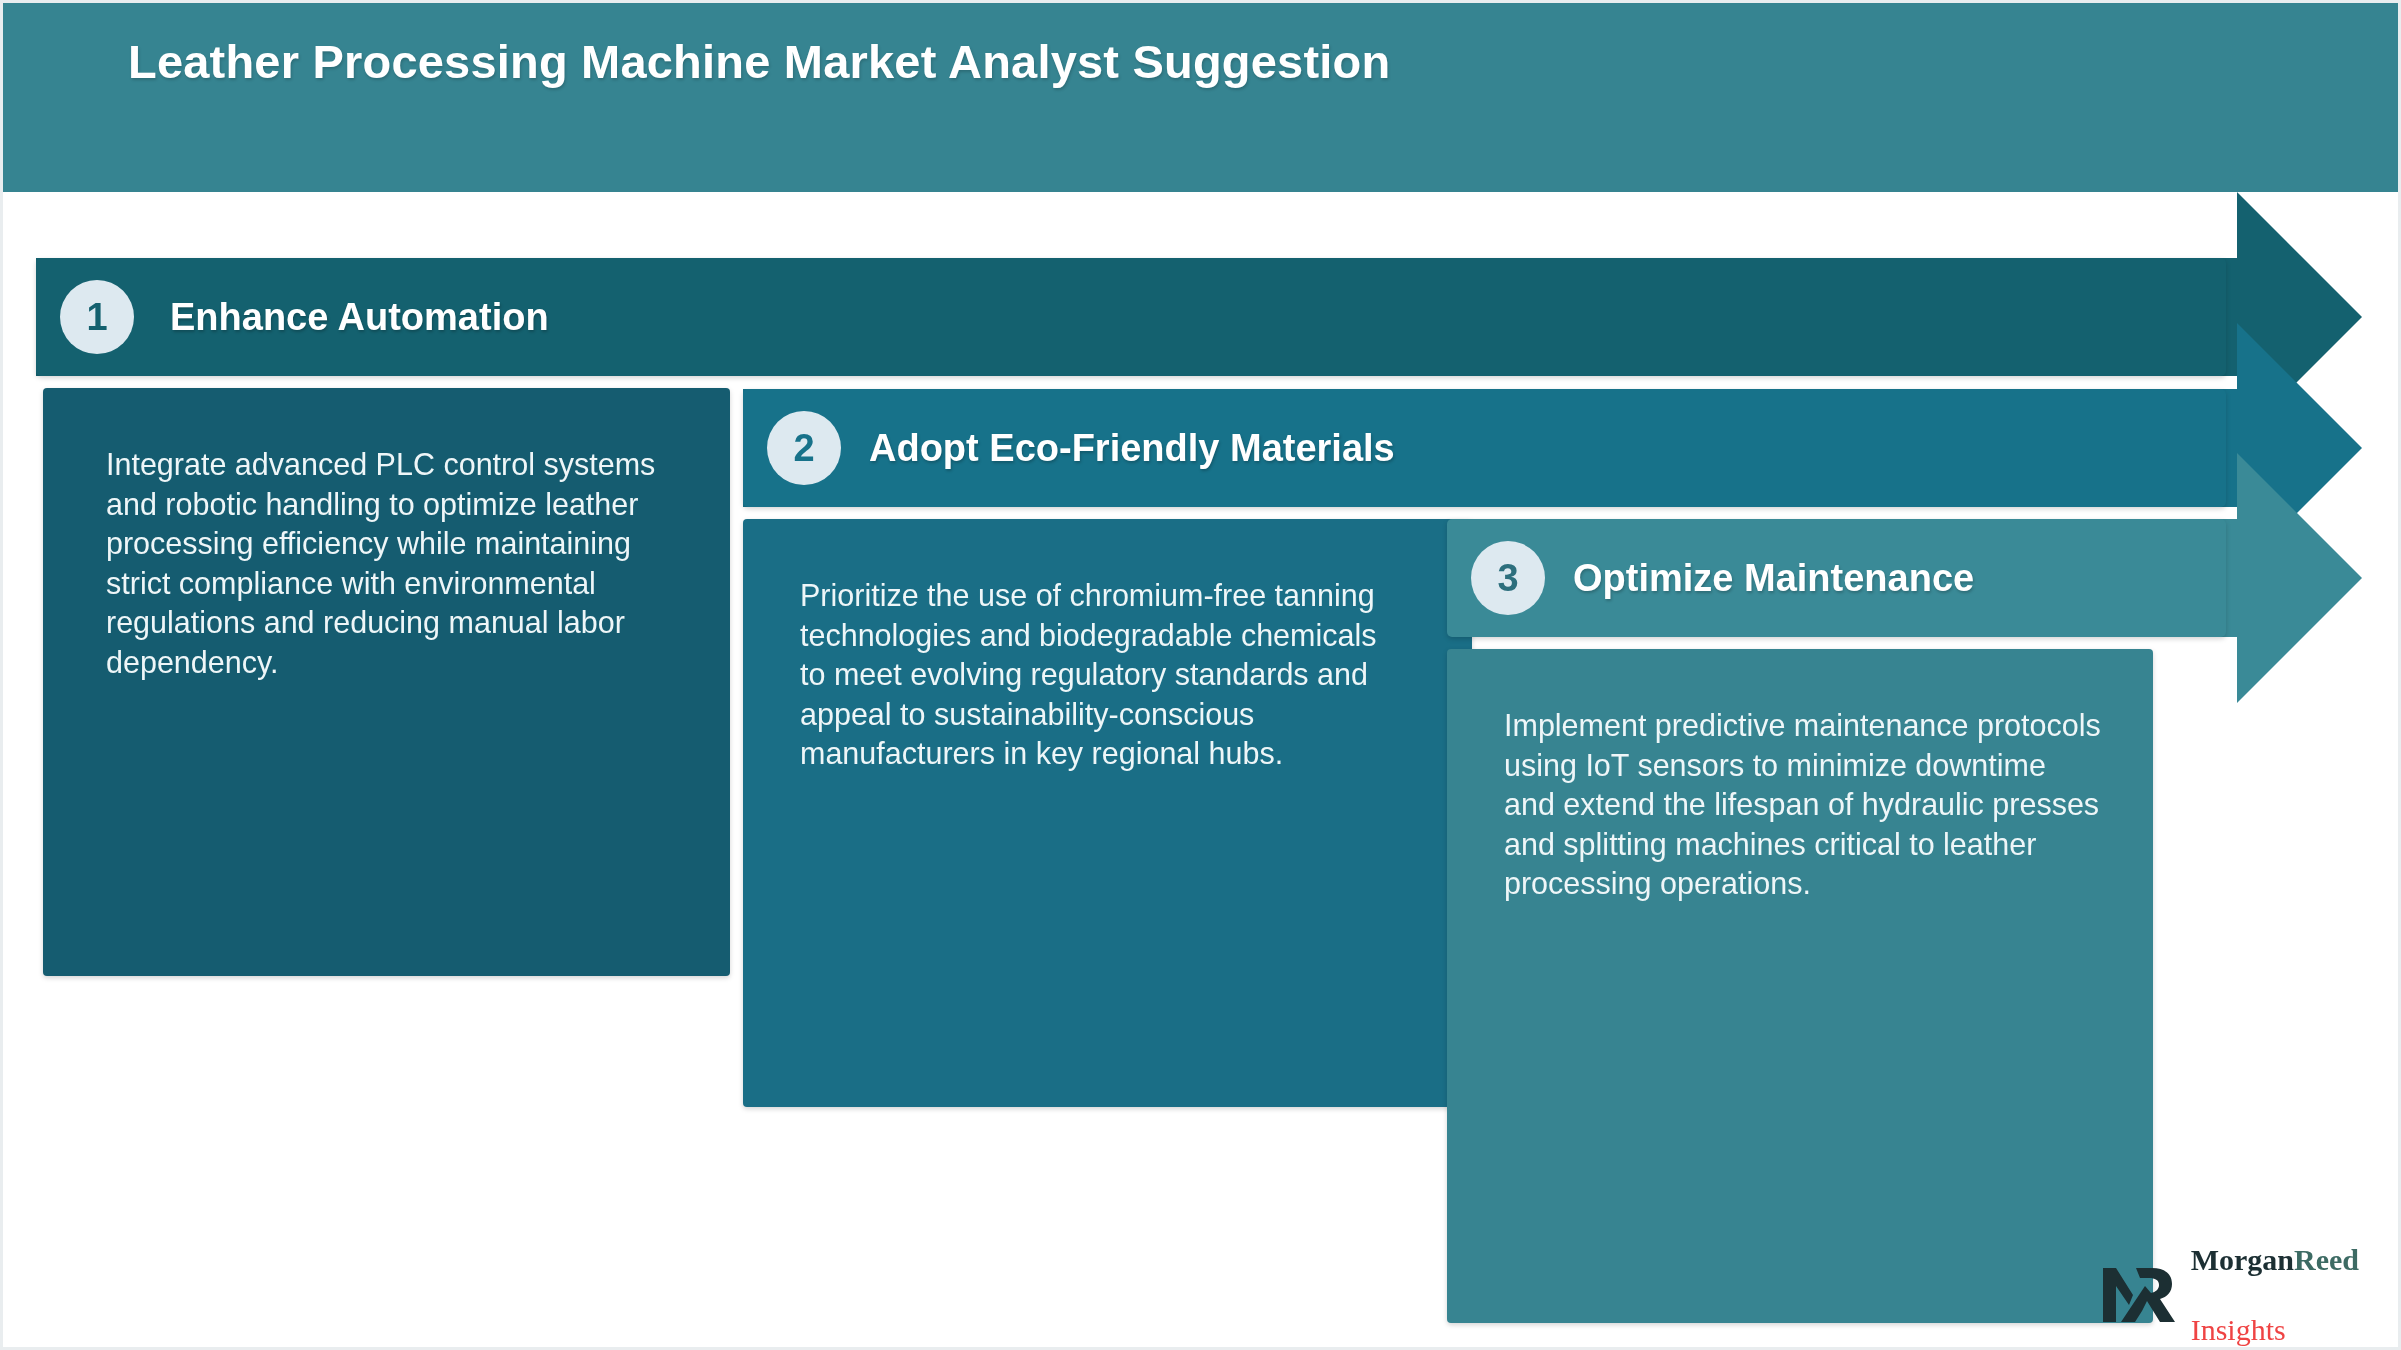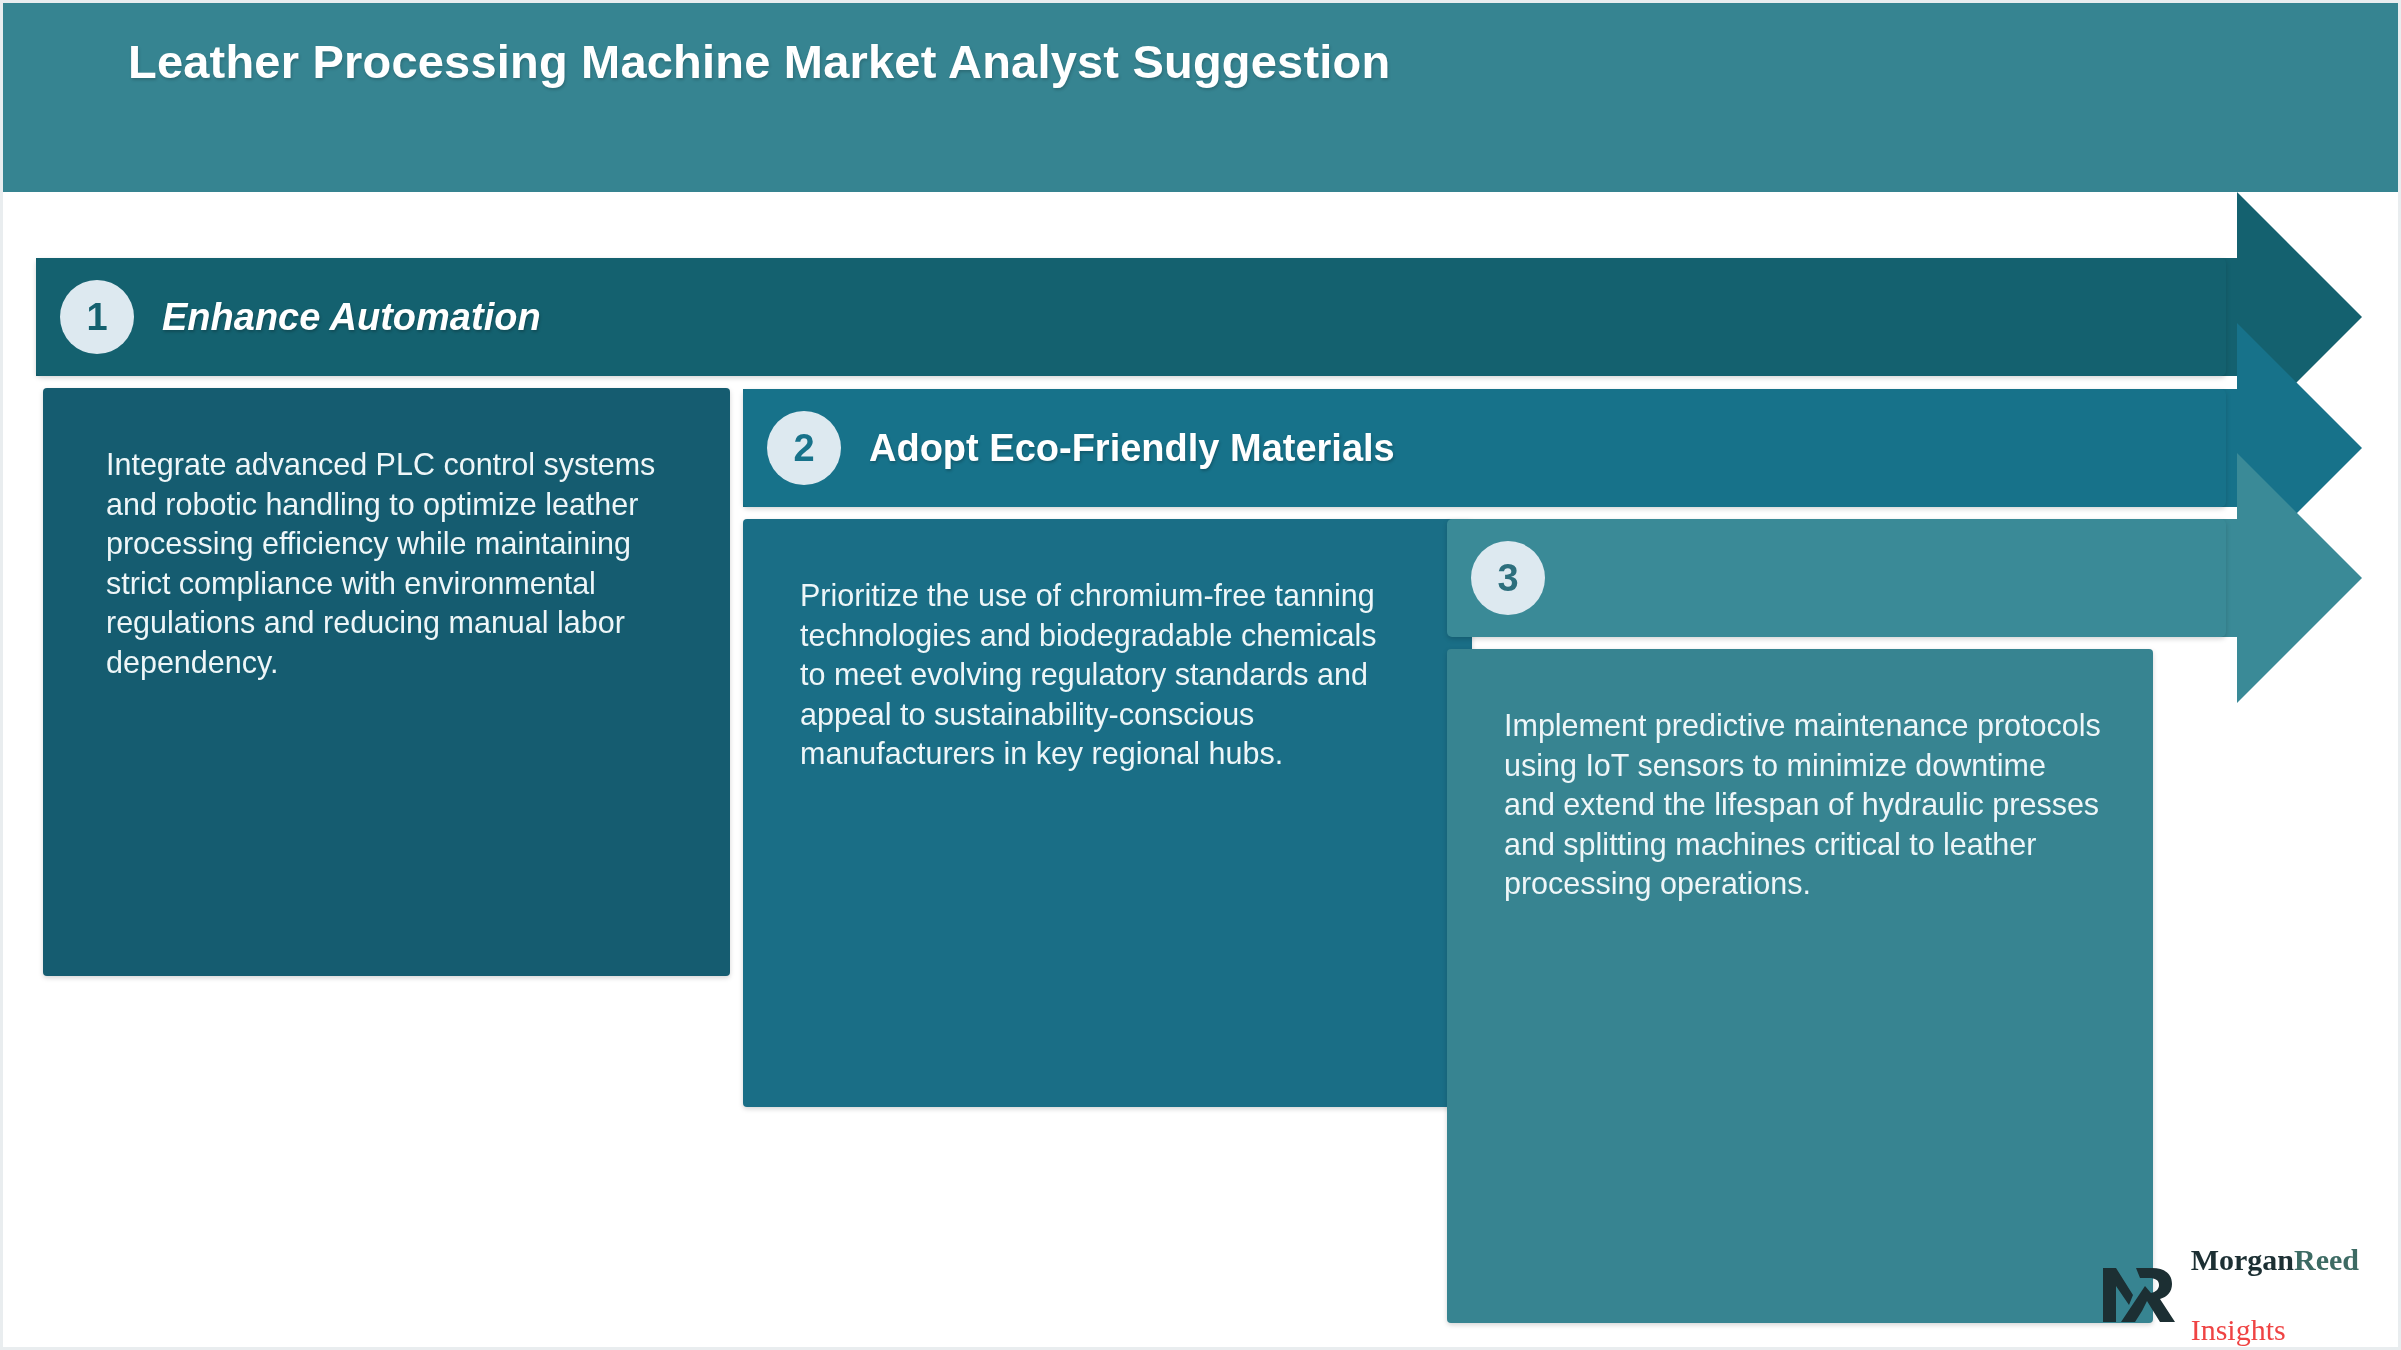--- a/index.html
+++ b/index.html
@@ -102,21 +102,21 @@
   #card1-header {
     left: 36px;
     top: 258px;
     width: 2190px;
     height: 118px;
     background: #14616f;
     padding-left: 24px;
     box-sizing: border-box;
   }
   #card1-header .num-circle { color: #14616f; }
-  #card1-header .card-title { margin-left: 28px; font-style: italic; }
+  #card1-header .card-title { margin-left: 36px; }
   #card1-body {
     left: 43px;
     top: 388px;
     width: 687px;
     height: 588px;
     background: #155c70;
   }
   #card1-body .body-text {
     position: absolute;
     left: 63px;
@@ -244,20 +244,21 @@
   <div id="card2-header" class="card-header">
     <div class="num-circle">2</div>
     <div class="card-title">Adopt Eco-Friendly Materials</div>
   </div>
   <div id="card2-body" class="card-body">
     <div class="body-text">Prioritize the use of chromium-free tanning technologies and biodegradable chemicals to meet evolving regulatory standards and appeal to sustainability-conscious manufacturers in key regional hubs.</div>
   </div>
 
   <div id="card3-header" class="card-header">
     <div class="num-circle">3</div>
+    <div class="card-title">Optimize Maintenance</div>
   </div>
   <div id="card3-body" class="card-body">
     <div class="body-text">Implement predictive maintenance protocols using IoT sensors to minimize downtime and extend the lifespan of hydraulic presses and splitting machines critical to leather processing operations.</div>
   </div>
 
 
   <div id="logo">
     <svg id="logo-mark" width="78" height="60" viewBox="0 0 78 60" xmlns="http://www.w3.org/2000/svg">
       <path d="M3 57 L3 3 L16 3 L33 30 L29 40 L16 21 L16 57 Z" fill="#1c2f33"></path>
       <path d="M36 3 L52 3 C66 3 72 10 72 19 C72 27 67 32 60 34 L75 57 L60 57 L47 36 L42 46 L35 57 L21 57 L45 21 L51 28 C56 27 59 24 59 20 C59 15 55 13 49 13 L40 13 Z" fill="#1c2f33"></path>

